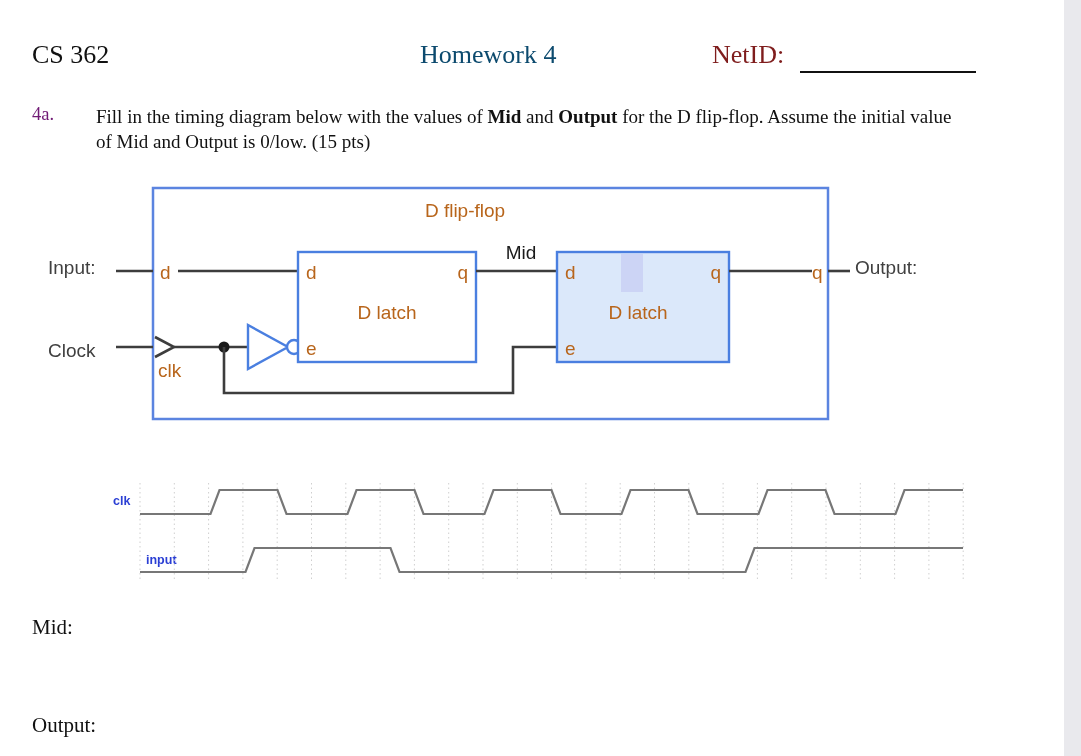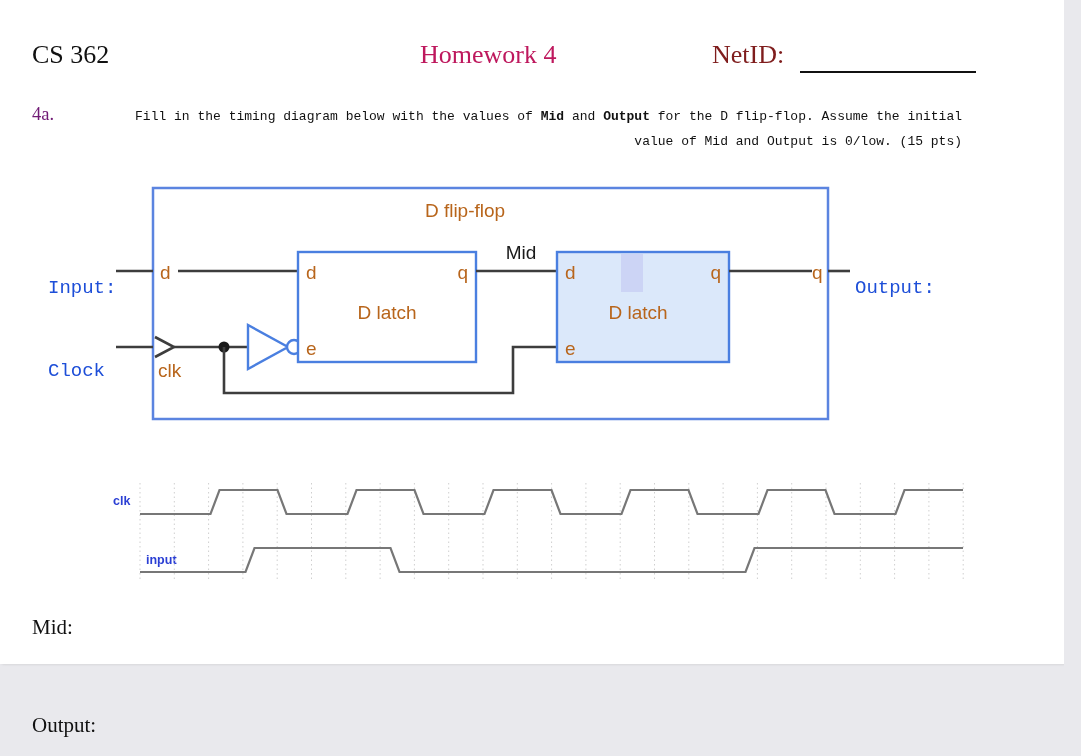--- a/index.html
+++ b/index.html
@@ -2,43 +2,43 @@
 <html><head>
 <meta charset="utf-8">
 <style>
   html,body{margin:0;padding:0;}
   body{
     width:1081px;height:756px;overflow:hidden;
     background:#e9e9ed;
     font-family:"Liberation Serif", serif;
   }
   #page{
-    position:absolute;left:0;top:0;width:1064px;height:664px;
+    position:absolute;left:0;top:0;width:1064px;height:756px;
     background:#ffffff;
     box-shadow:2px 0 3px rgba(0,0,0,.14);
   }
   #gutter{position:absolute;left:1064px;top:0;width:17px;height:756px;background:#e9e9ed;}
 
   
   .hdr{position:absolute;left:0;top:40px;width:1000px;height:40px;}
   .hdr .course{position:absolute;left:32px;top:0;font-size:26px;color:#111;}
-  .hdr .title{position:absolute;left:420px;top:0;font-size:26px;color:#be185d;}
+  .hdr .title{position:absolute;left:420px;top:0;font-size:26px;color:#0c4a6e;}
   .hdr .netid{position:absolute;left:712px;top:0;font-size:26px;color:#7f1d1d;}
   .hdr .rule{position:absolute;left:800px;top:31px;width:176px;height:0;border-bottom:2px solid #111;}
 
   
   .qnum{position:absolute;left:32px;top:104px;font-size:18.5px;color:#701a75;}
-  .qtext{position:absolute;left:96px;top:104px;width:866px;font-size:13px;line-height:25px;color:#111;text-align:right;font-family:Liberation Mono, monospace;}
+  .qtext{position:absolute;left:96px;top:104px;width:866px;font-size:19px;line-height:25px;color:#111;text-align:left;}
   .qtext b{font-weight:bold;}
 
   
   #circuit{position:absolute;left:0;top:0;width:1064px;height:756px;pointer-events:none;}
   #circuit text{font-family:"Liberation Sans", sans-serif;}
 
-  .lbl-ext{position:absolute;font-family:Liberation Mono, monospace;font-size:19px;color:#1d4ed8;margin-top:20px;}
+  .lbl-ext{position:absolute;font-family:Liberation Sans, sans-serif;font-size:19px;color:#404040;}
   #lbl-input{left:48px;top:257px;}
   #lbl-clock{left:48px;top:340px;}
   #lbl-output{left:855px;top:257px;}
 
   
   .tlbl{position:absolute;font-family:"Liberation Sans", sans-serif;font-size:12.5px;font-weight:bold;color:#2b3fd4;}
   #tlbl-clk{left:113px;top:494px;}
   #tlbl-input{left:99px;top:553px;margin-left:47px;}
 
   

